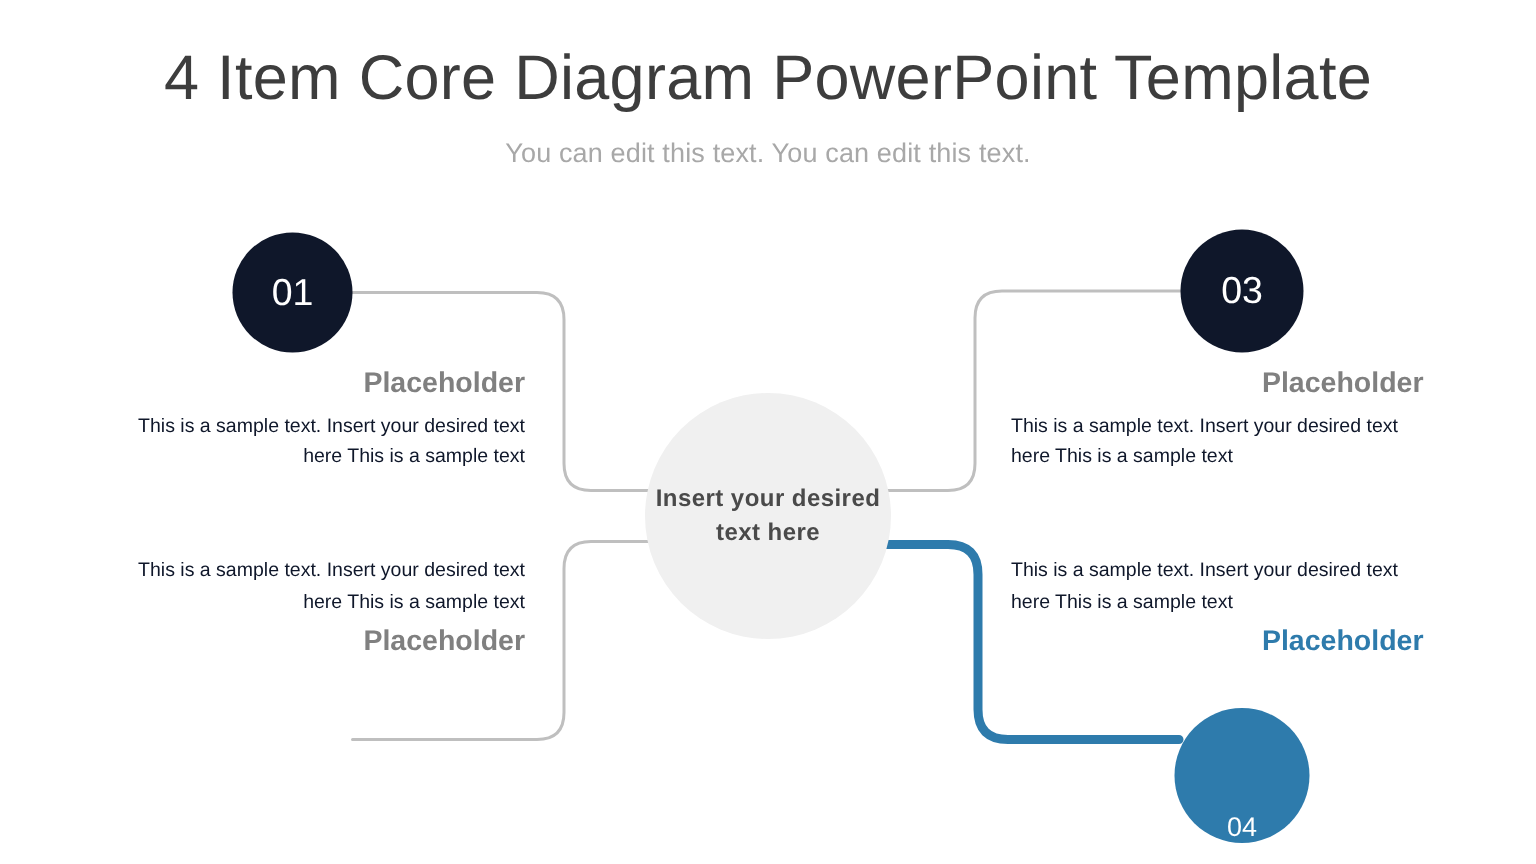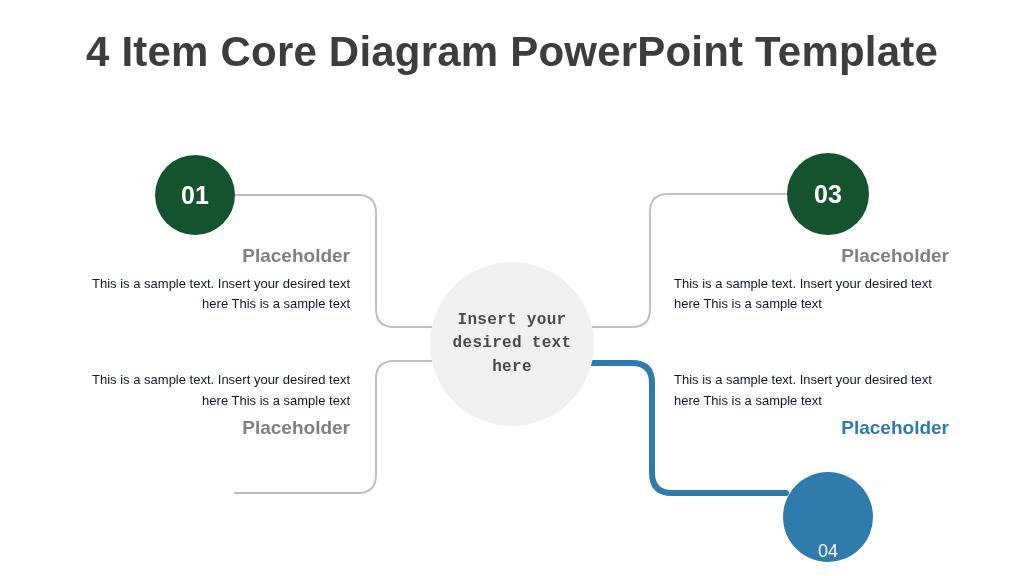--- a/index.html
+++ b/index.html
@@ -23,21 +23,21 @@
   }
 
   
   #title {
     position: absolute;
     top: 28px;
     left: 0;
     width: 1024px;
     text-align: center;
     font-size: 42px;
-    font-weight: 700;
+    font-weight: 400;
     color: #3d3d3d;
     letter-spacing: 0.2px;
     line-height: 1.12;
   }
   #subtitle {
     position: absolute;
     top: 92px;
     left: 0;
     width: 1024px;
     text-align: center;
@@ -66,21 +66,21 @@
   .node-circle {
     position: absolute;
     border-radius: 50%;
     display: flex;
     align-items: center;
     justify-content: center;
     color: #ffffff;
     font-weight: 400;
     box-sizing: border-box;
   }
-  .node-circle.gray  { background: #14532d; font-weight: bold; }
+  .node-circle.gray  { background: #0f172a; }
   .node-circle.blue  { background: #2e7bac; }
 
   #circle-01 { left: 155px; top: 155px; width: 80px; height: 80px; font-size: 25px; }
   #circle-02 { left: 155px; top: 453px; width: 80px; height: 80px; font-size: 25px; }
   #circle-03 { left: 787px; top: 153px; width: 82px; height: 82px; font-size: 25px; }
   #circle-04 { left: 783px; top: 472px; width: 90px; height: 90px; font-size: 18px; align-items: flex-end; }
 
   #center-circle {
     position: absolute;
     left: 430px;
@@ -91,21 +91,20 @@
     background: #f0f0f0;
     display: flex;
     align-items: center;
     justify-content: center;
     text-align: center;
     font-size: 16px;
     font-weight: bold;
     color: #4a4a4a;
     line-height: 1.45;
     letter-spacing: 0.3px;
-    font-family: Liberation Mono, monospace;
   }
 
   
   .item-text {
     position: absolute;
     box-sizing: border-box;
   }
   .item-heading {
     font-size: 19px;
     font-weight: bold;
@@ -134,20 +133,21 @@
 
   #text-04 { left: 674px; top: 370px; width: 275px; }
   #text-04 .item-heading { margin-top: 5px; }
 </style>
 </head>
 <body>
 
 <div id="slide">
 
   <div id="title">4 Item Core Diagram PowerPoint Template</div>
+  <div id="subtitle">You can edit this text. You can edit this text.</div>
 
   <div id="diagram">
 
     <svg id="connectors" viewBox="0 0 1024 576">
 
       <path d="M 235 195 H 358 Q 376 195 376 213 V 309 Q 376 327 394 327 H 448" fill="none" stroke="#bfbfbf" stroke-width="2" stroke-linecap="round"></path>
 
       <path d="M 235 493 H 358 Q 376 493 376 475 V 379 Q 376 361 394 361 H 448" fill="none" stroke="#bfbfbf" stroke-width="2" stroke-linecap="round"></path>
 
       <path d="M 787 194 H 668 Q 650 194 650 212 V 309 Q 650 327 632 327 H 578" fill="none" stroke="#bfbfbf" stroke-width="2" stroke-linecap="round"></path>

